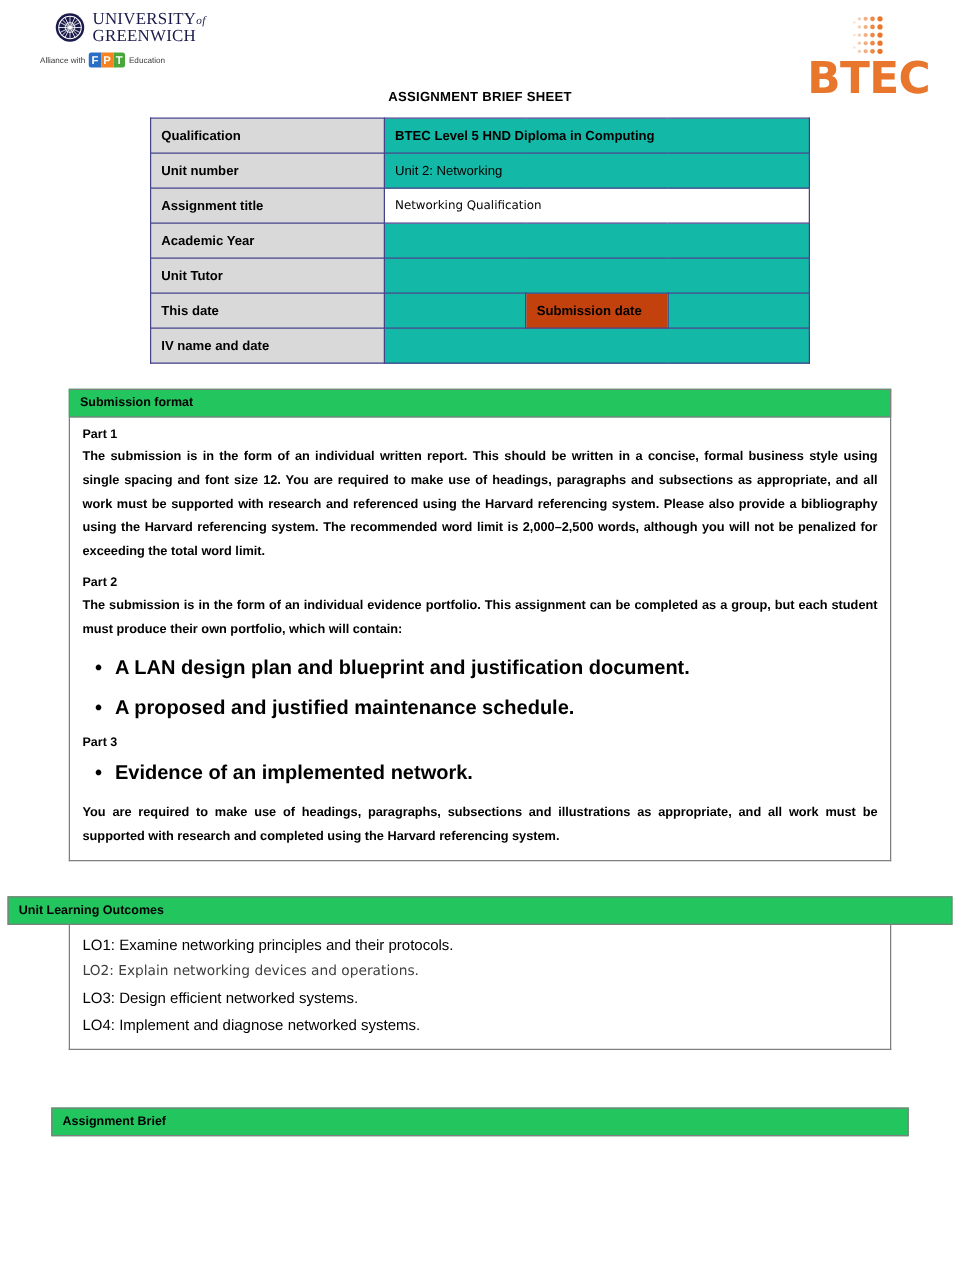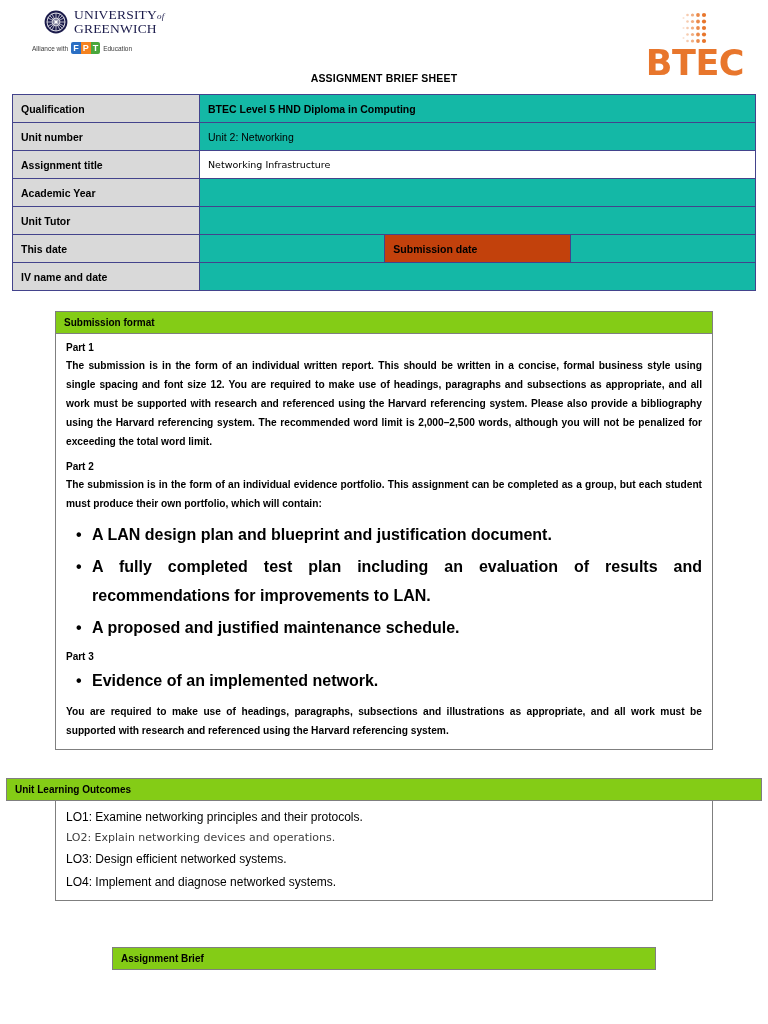--- a/index.html
+++ b/index.html
@@ -104,21 +104,21 @@
   .doc-title {
     text-align: center;
     font-size: 10.5px;
     font-weight: bold;
     letter-spacing: 0.2px;
     margin: 10px 0 10px 0;
   }
 
   
   .info-table {
-    width: 744px;
+    width: 528px;
     margin: 0 auto;
     border-collapse: collapse;
     table-layout: fixed;
   }
   .info-table td {
     border: 1.2px solid #43438c;
     height: 21px;
     padding: 3px 8px;
     font-size: 10.5px;
     vertical-align: middle;
@@ -145,21 +145,21 @@
 
   
   .section {
     width: 658px;
     margin: 0 auto;
     border: 1.1px solid #7f7f7f;
     border-top: none;
     box-sizing: border-box;
   }
   .section-head {
-    background: #84cc16;
+    background: #22c55e;
     border: 1.1px solid #7f7f7f;
     border-bottom: 1.1px solid #7f7f7f;
     font-size: 10px;
     font-weight: bold;
     padding: 5px 8px;
     box-sizing: border-box;
   }
   .section-body {
     padding: 8px 10px 8px 10px;
     box-sizing: border-box;
@@ -293,21 +293,21 @@
     <tr>
       <td class="lbl">Qualification</td>
       <td class="val val-bold" colspan="3">BTEC Level 5 HND Diploma in Computing</td>
     </tr>
     <tr>
       <td class="lbl">Unit number</td>
       <td class="val" colspan="3">Unit 2: Networking</td>
     </tr>
     <tr>
       <td class="lbl">Assignment title</td>
-      <td class="val-light" colspan="3">Networking Infrastructure</td>
+      <td class="val-light" colspan="3">Networking Qualification</td>
     </tr>
     <tr>
       <td class="lbl">Academic Year</td>
       <td class="val" colspan="3"></td>
     </tr>
     <tr>
       <td class="lbl">Unit Tutor</td>
       <td class="val" colspan="3"></td>
     </tr>
     <tr>
@@ -329,40 +329,39 @@
 <div class="section">
   <div class="section-body">
 
     <div class="part-head">Part 1</div>
     <p class="para">The submission is in the form of an individual written report. This should be written in a concise, formal business style using single spacing and font size 12. You are required to make use of headings, paragraphs and subsections as appropriate, and all work must be supported with research and referenced using the Harvard referencing system. Please also provide a bibliography using the Harvard referencing system. The recommended word limit is 2,000–2,500 words, although you will not be penalized for exceeding the total word limit.</p>
 
     <div class="part-head">Part 2</div>
     <p class="para para-tight">The submission is in the form of an individual evidence portfolio. This assignment can be completed as a group, but each student must produce their own portfolio, which will contain:</p>
     <ul class="bullets">
       <li>A LAN design plan and blueprint and justification document.</li>
-      <li>A fully completed test plan including an evaluation of results and recommendations for improvements to LAN.</li>
       <li>A proposed and justified maintenance schedule.</li>
     </ul>
 
     <div class="part-head">Part 3</div>
     <ul class="bullets">
       <li>Evidence of an implemented network.</li>
     </ul>
 
-    <p class="para" style="margin-bottom:0;">You are required to make use of headings, paragraphs, subsections and illustrations as appropriate, and all work must be supported with research and referenced using the Harvard referencing system.</p>
+    <p class="para" style="margin-bottom:0;">You are required to make use of headings, paragraphs, subsections and illustrations as appropriate, and all work must be supported with research and completed using the Harvard referencing system.</p>
   </div>
 </div>
 
 <div class="spacer-28"></div>
 
 <div class="section-head" style="width:756px;margin:0 auto;">Unit Learning Outcomes</div>
 <div class="section">
   <div class="lo-list">
     <div class="lo-item">LO1: Examine networking principles and their protocols.</div>
     <div class="lo-item alt">LO2: Explain networking devices and operations.</div>
     <div class="lo-item">LO3: Design efficient networked systems.</div>
     <div class="lo-item">LO4: Implement and diagnose networked systems.</div>
   </div>
 </div>
 
 <div class="spacer-46"></div>
 
-<div class="section-head" style="width:544px;margin:0 auto;border-bottom:1.1px solid #7f7f7f;">Assignment Brief</div>
+<div class="section-head" style="width:686px;margin:0 auto;border-bottom:1.1px solid #7f7f7f;">Assignment Brief</div>
 
 </body></html>

